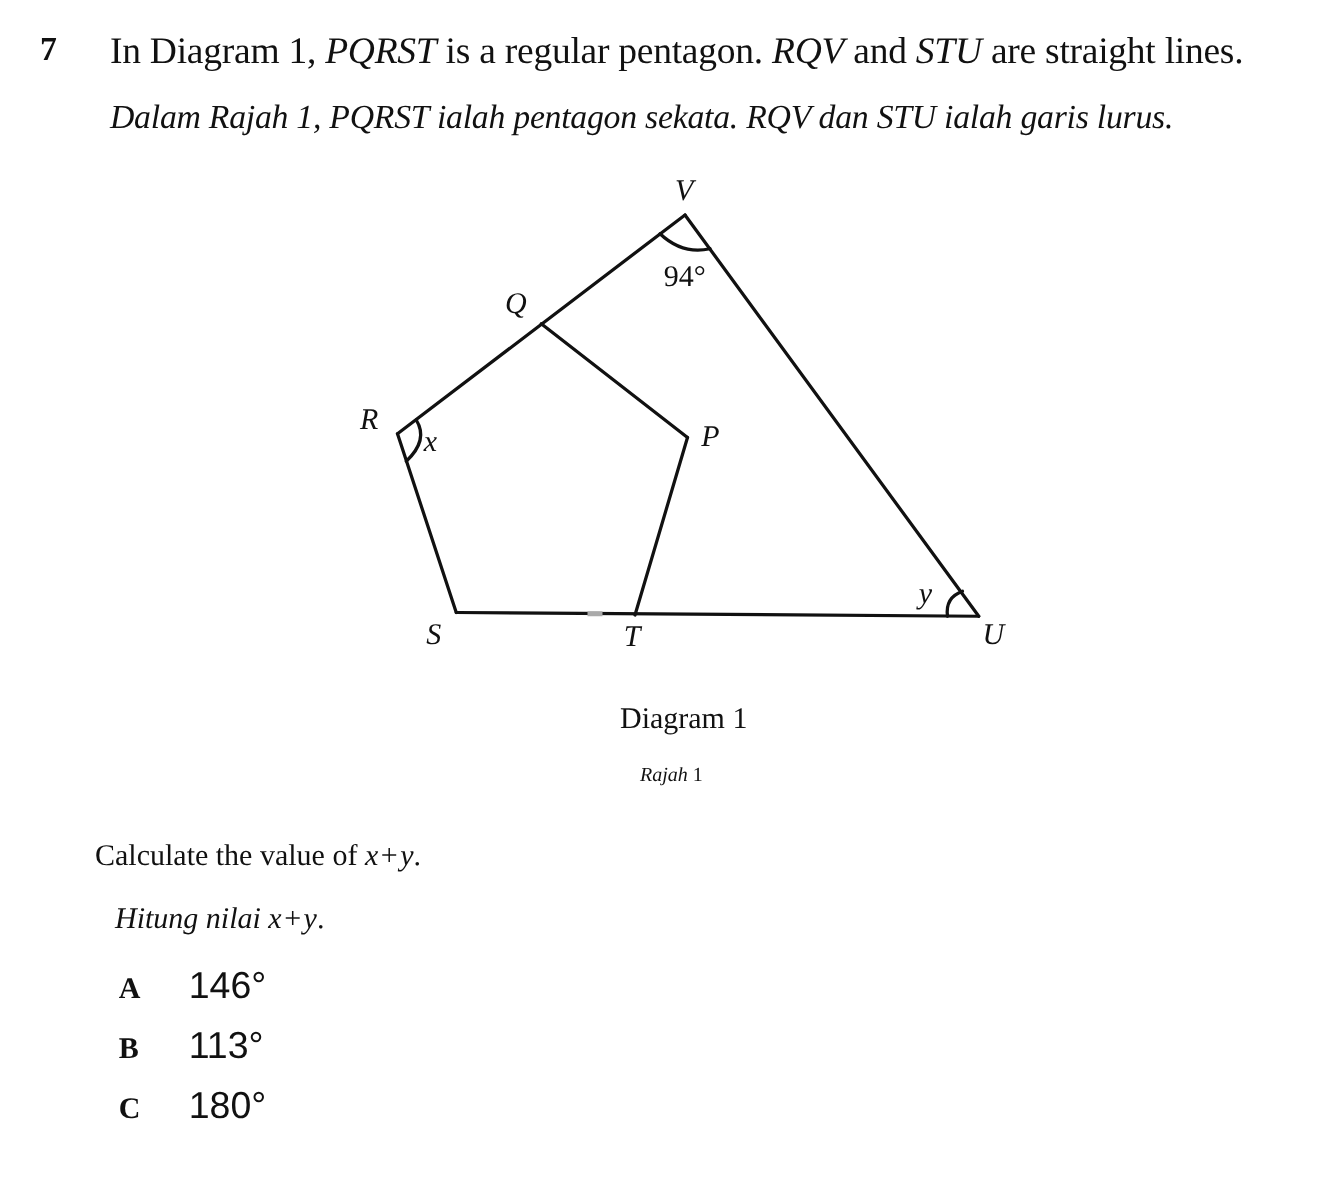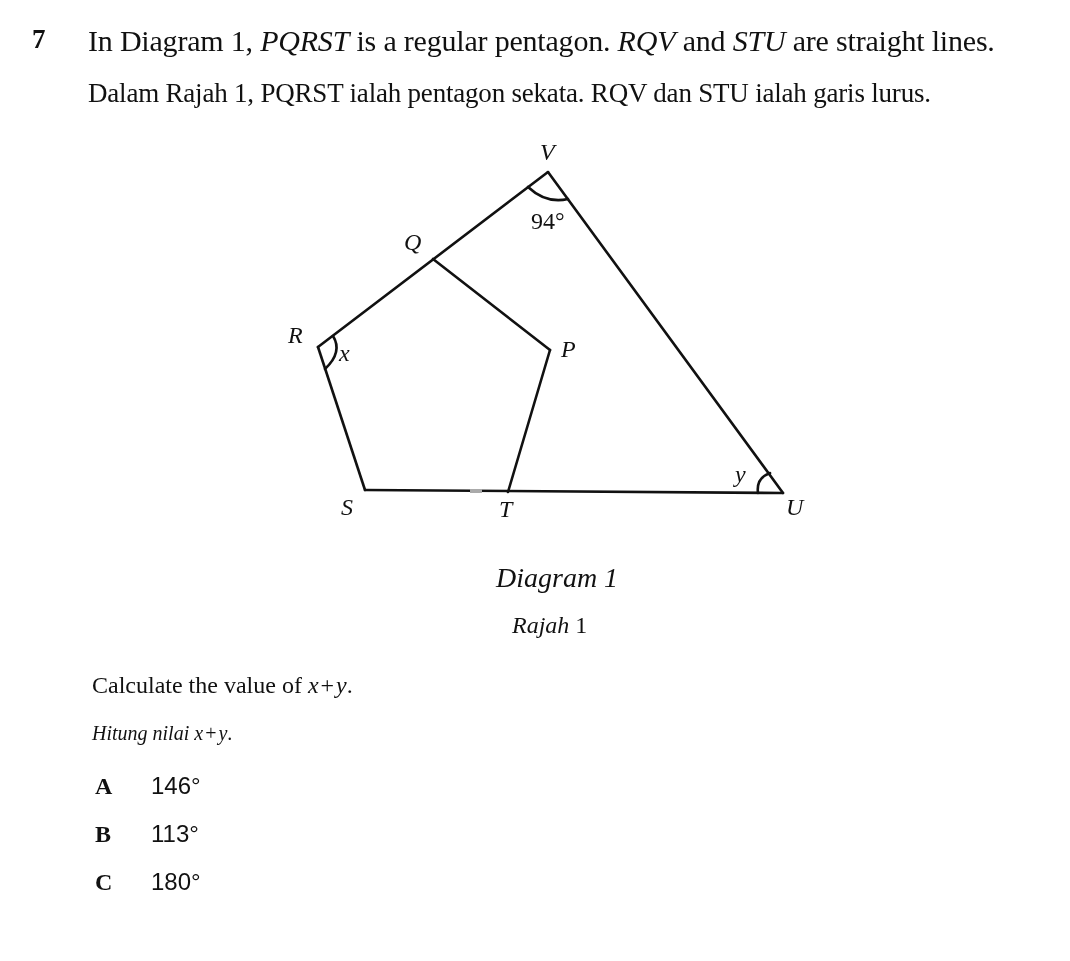--- a/index.html
+++ b/index.html
@@ -3,35 +3,35 @@
   <meta charset="utf-8">
   <style>
     html, body { margin: 0; padding: 0; background: #ffffff; }
     body {
       width: 1070px; height: 961px; position: relative; overflow: hidden;
       font-family: "Liberation Serif", "DejaVu Serif", serif; color: #111;
     }
     .abs { position: absolute; white-space: nowrap; }
     .qnum { left: 32px; top: 24px; font-size: 27px; font-weight: bold; }
     .line1 { left: 88px; top: 24px; font-size: 30px; letter-spacing: -0.2px; }
-    .line2 { left: 88px; top: 78px; font-size: 27px; letter-spacing: -0.2px; text-align: right; }
+    .line2 { left: 88px; top: 78px; font-size: 27px; font-style: italic; letter-spacing: -0.2px; text-align: right; }
     .it { font-style: italic; }
     svg.diagram { position: absolute; left: 0; top: 0; }
     .lbl { font-family: "Liberation Serif", serif; font-style: italic; font-size: 24px; fill: #111; }
     .lbl-up { font-family: "Liberation Serif", serif; font-size: 24px; fill: #111; }
-    .cap1 { left: 496px; top: 562px; font-size: 28px; font-style: italic; }
-    .cap2 { left: 512px; top: 612px; font-size: 24px; }
+    .cap1 { left: 496px; top: 562px; font-size: 24px; }
+    .cap2 { left: 512px; top: 612px; font-size: 16px; }
     .cap2 .it { font-style: italic; }
-    .ask1 { left: 92px; top: 672px; font-size: 24px; }
-    .ask2 { left: 92px; top: 722px; font-size: 20px; font-style: italic; }
+    .ask1 { left: 76px; top: 672px; font-size: 24px; }
+    .ask2 { left: 92px; top: 722px; font-size: 24px; font-style: italic; }
     .math { font-style: italic; }
     .math .op { font-style: normal; padding: 0 2px; }
     .opt { left: 95px; font-size: 24px; }
     .opt .letter { display: inline-block; width: 56px; font-weight: bold; }
-    .opt .val { font-family: "Liberation Sans", sans-serif; font-size: 24px; }
+    .opt .val { font-family: "Liberation Sans", sans-serif; font-size: 30px; }
   </style>
 </head>
 <body>
 
 <div class="abs qnum">7</div>
 <div class="abs line1"><span>In Diagram 1, </span><span class="it">PQRST</span><span> is a regular pentagon. </span><span class="it">RQV</span><span> and </span><span class="it">STU</span><span> are straight lines.</span></div>
 <div class="abs line2">Dalam Rajah 1, PQRST ialah pentagon sekata. RQV dan STU ialah garis lurus.</div>
 
 <svg class="diagram" width="1070" height="961">
   <g stroke="#111" stroke-width="2.6" fill="none" stroke-linejoin="miter" stroke-linecap="round">

